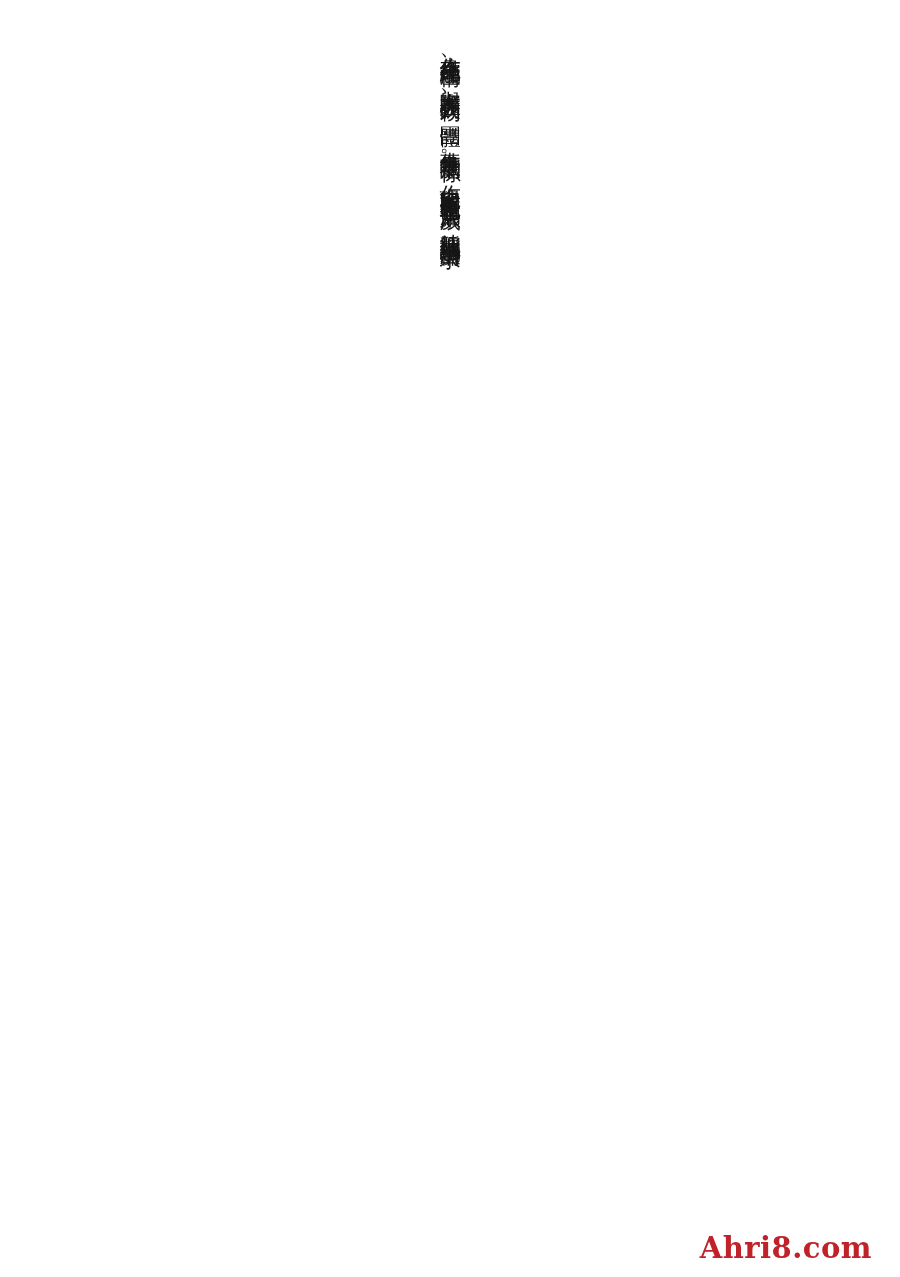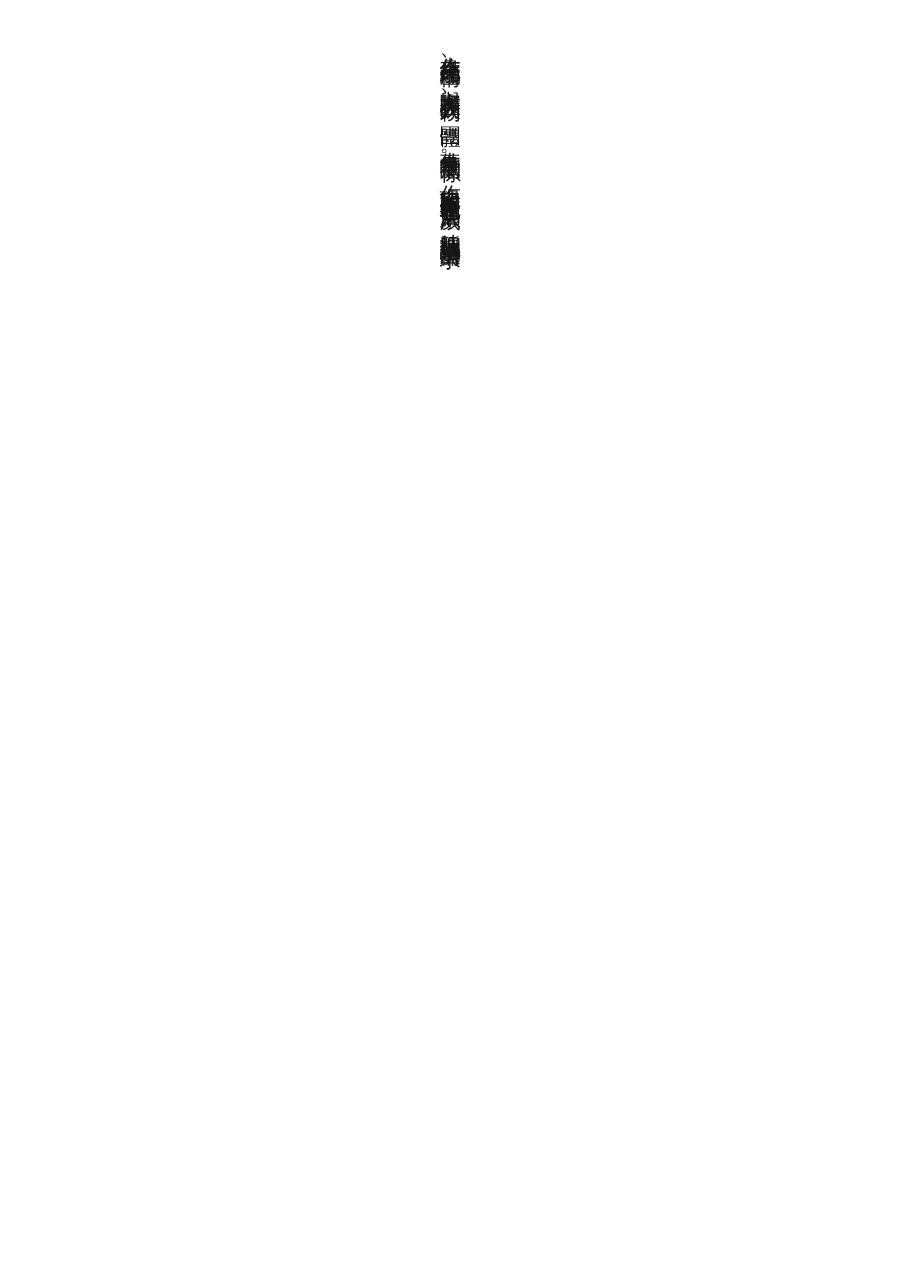--- a/index.html
+++ b/index.html
@@ -54,14 +54,15 @@
     user-select: none;
   }
 </style>
 </head>
 <body>
 
 <div class="page">
 
   <div class="disclaimer">本作品純屬虛構、與實際存在的人物、團體、事件等毫無關係。作中出現的所有角色均已年滿十八歲。彼此稱謂純屬演出需求。</div>
 
+  <div class="watermark">Ahri8.com</div>
 
 </div>
 
 </body></html>

